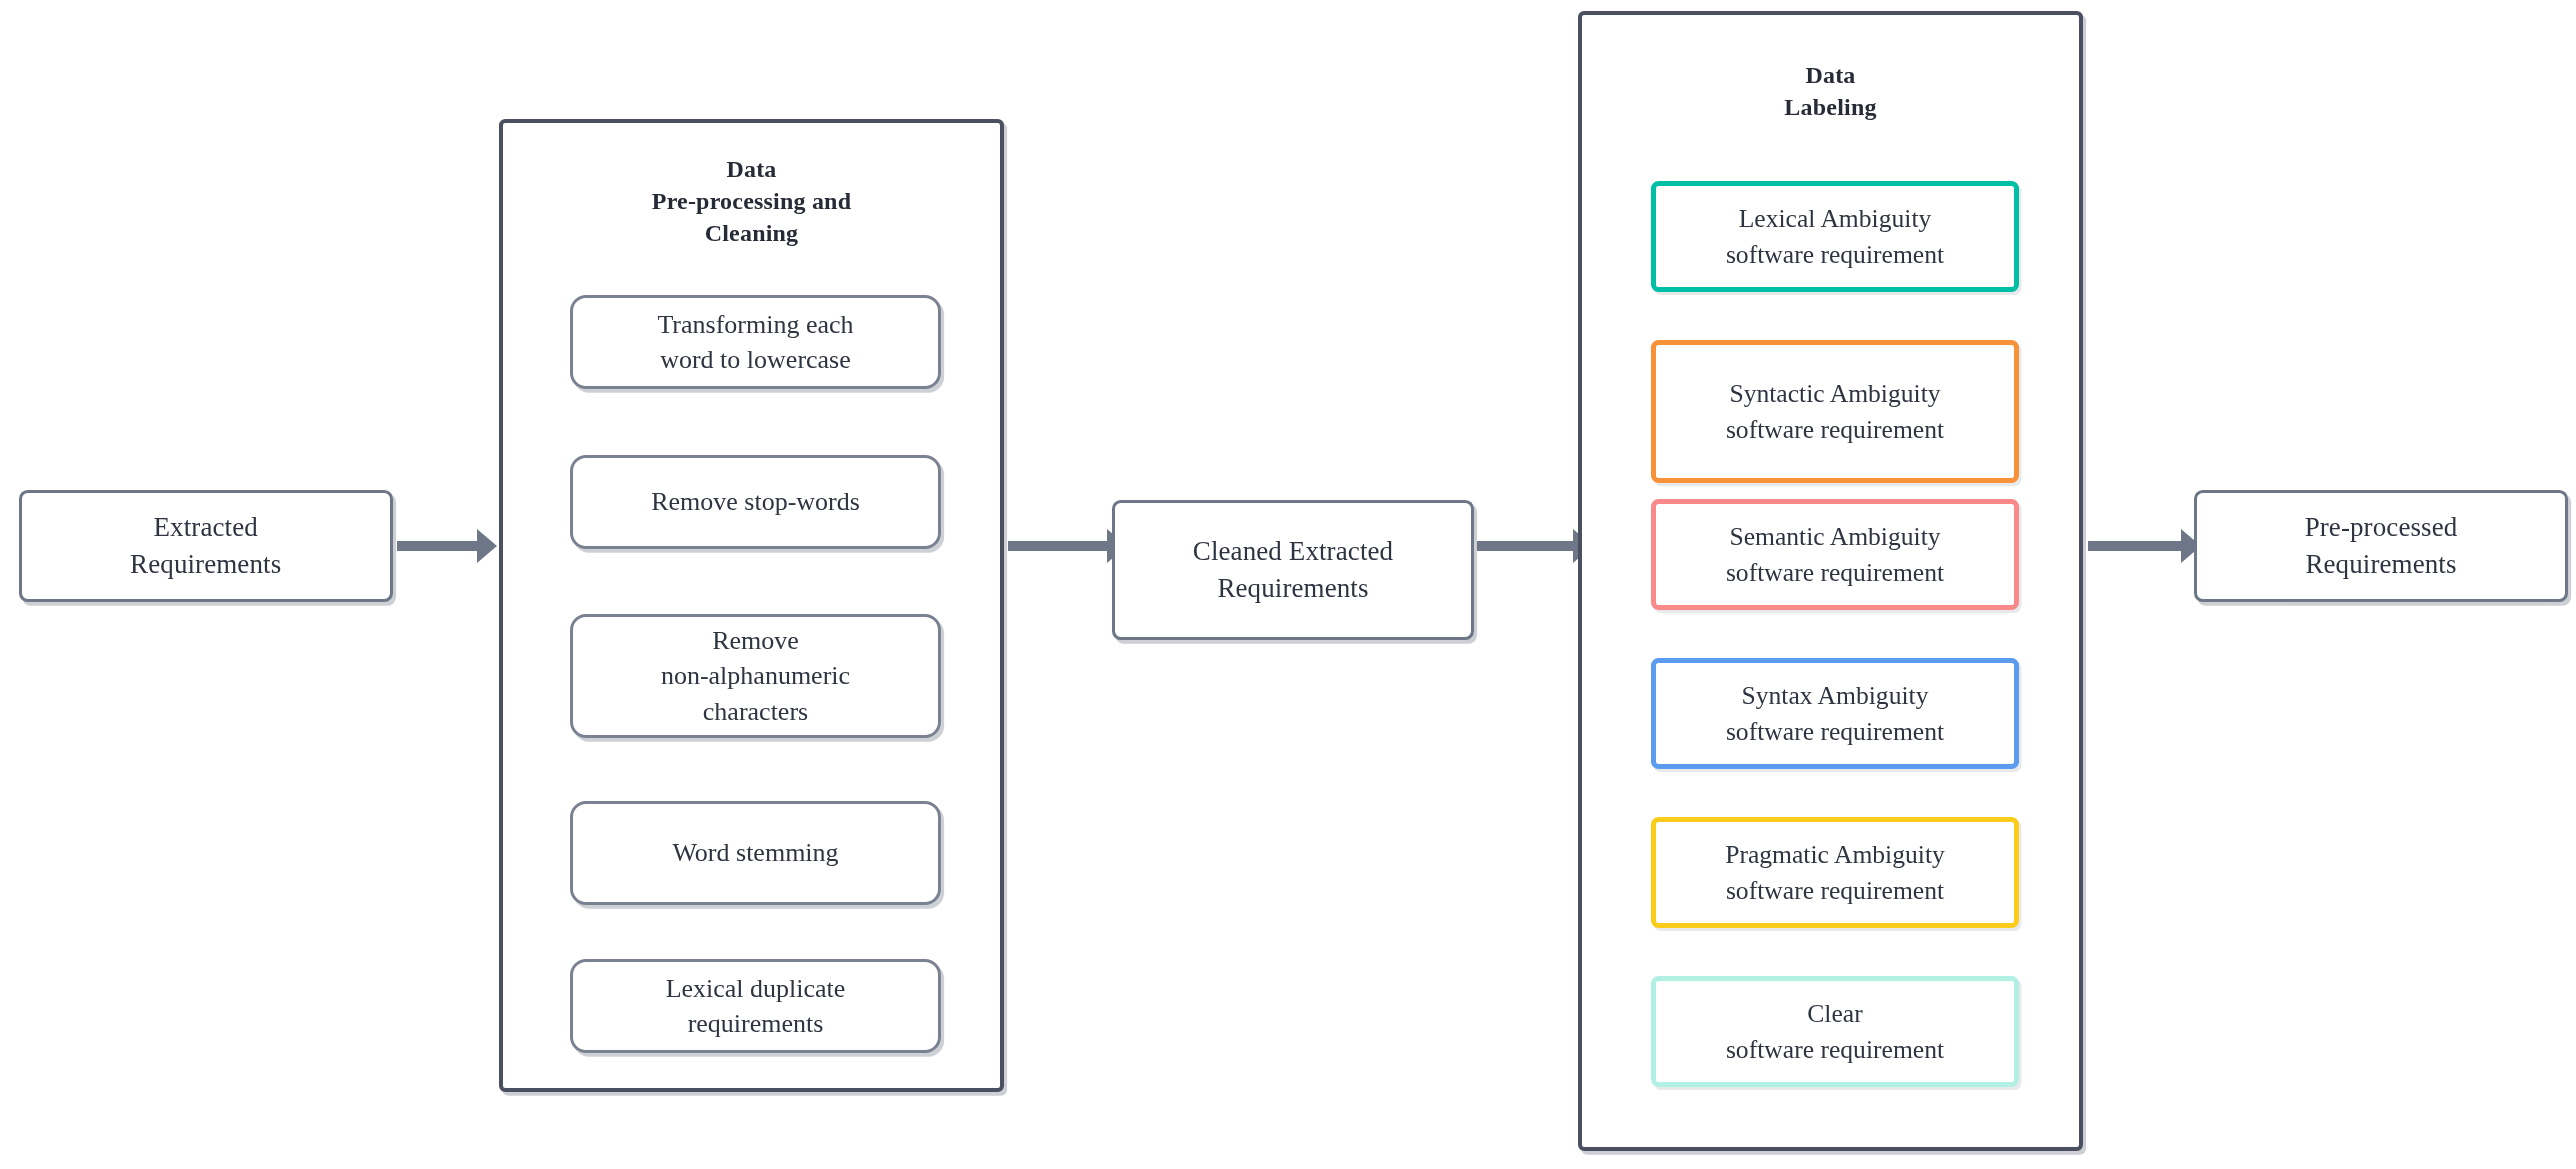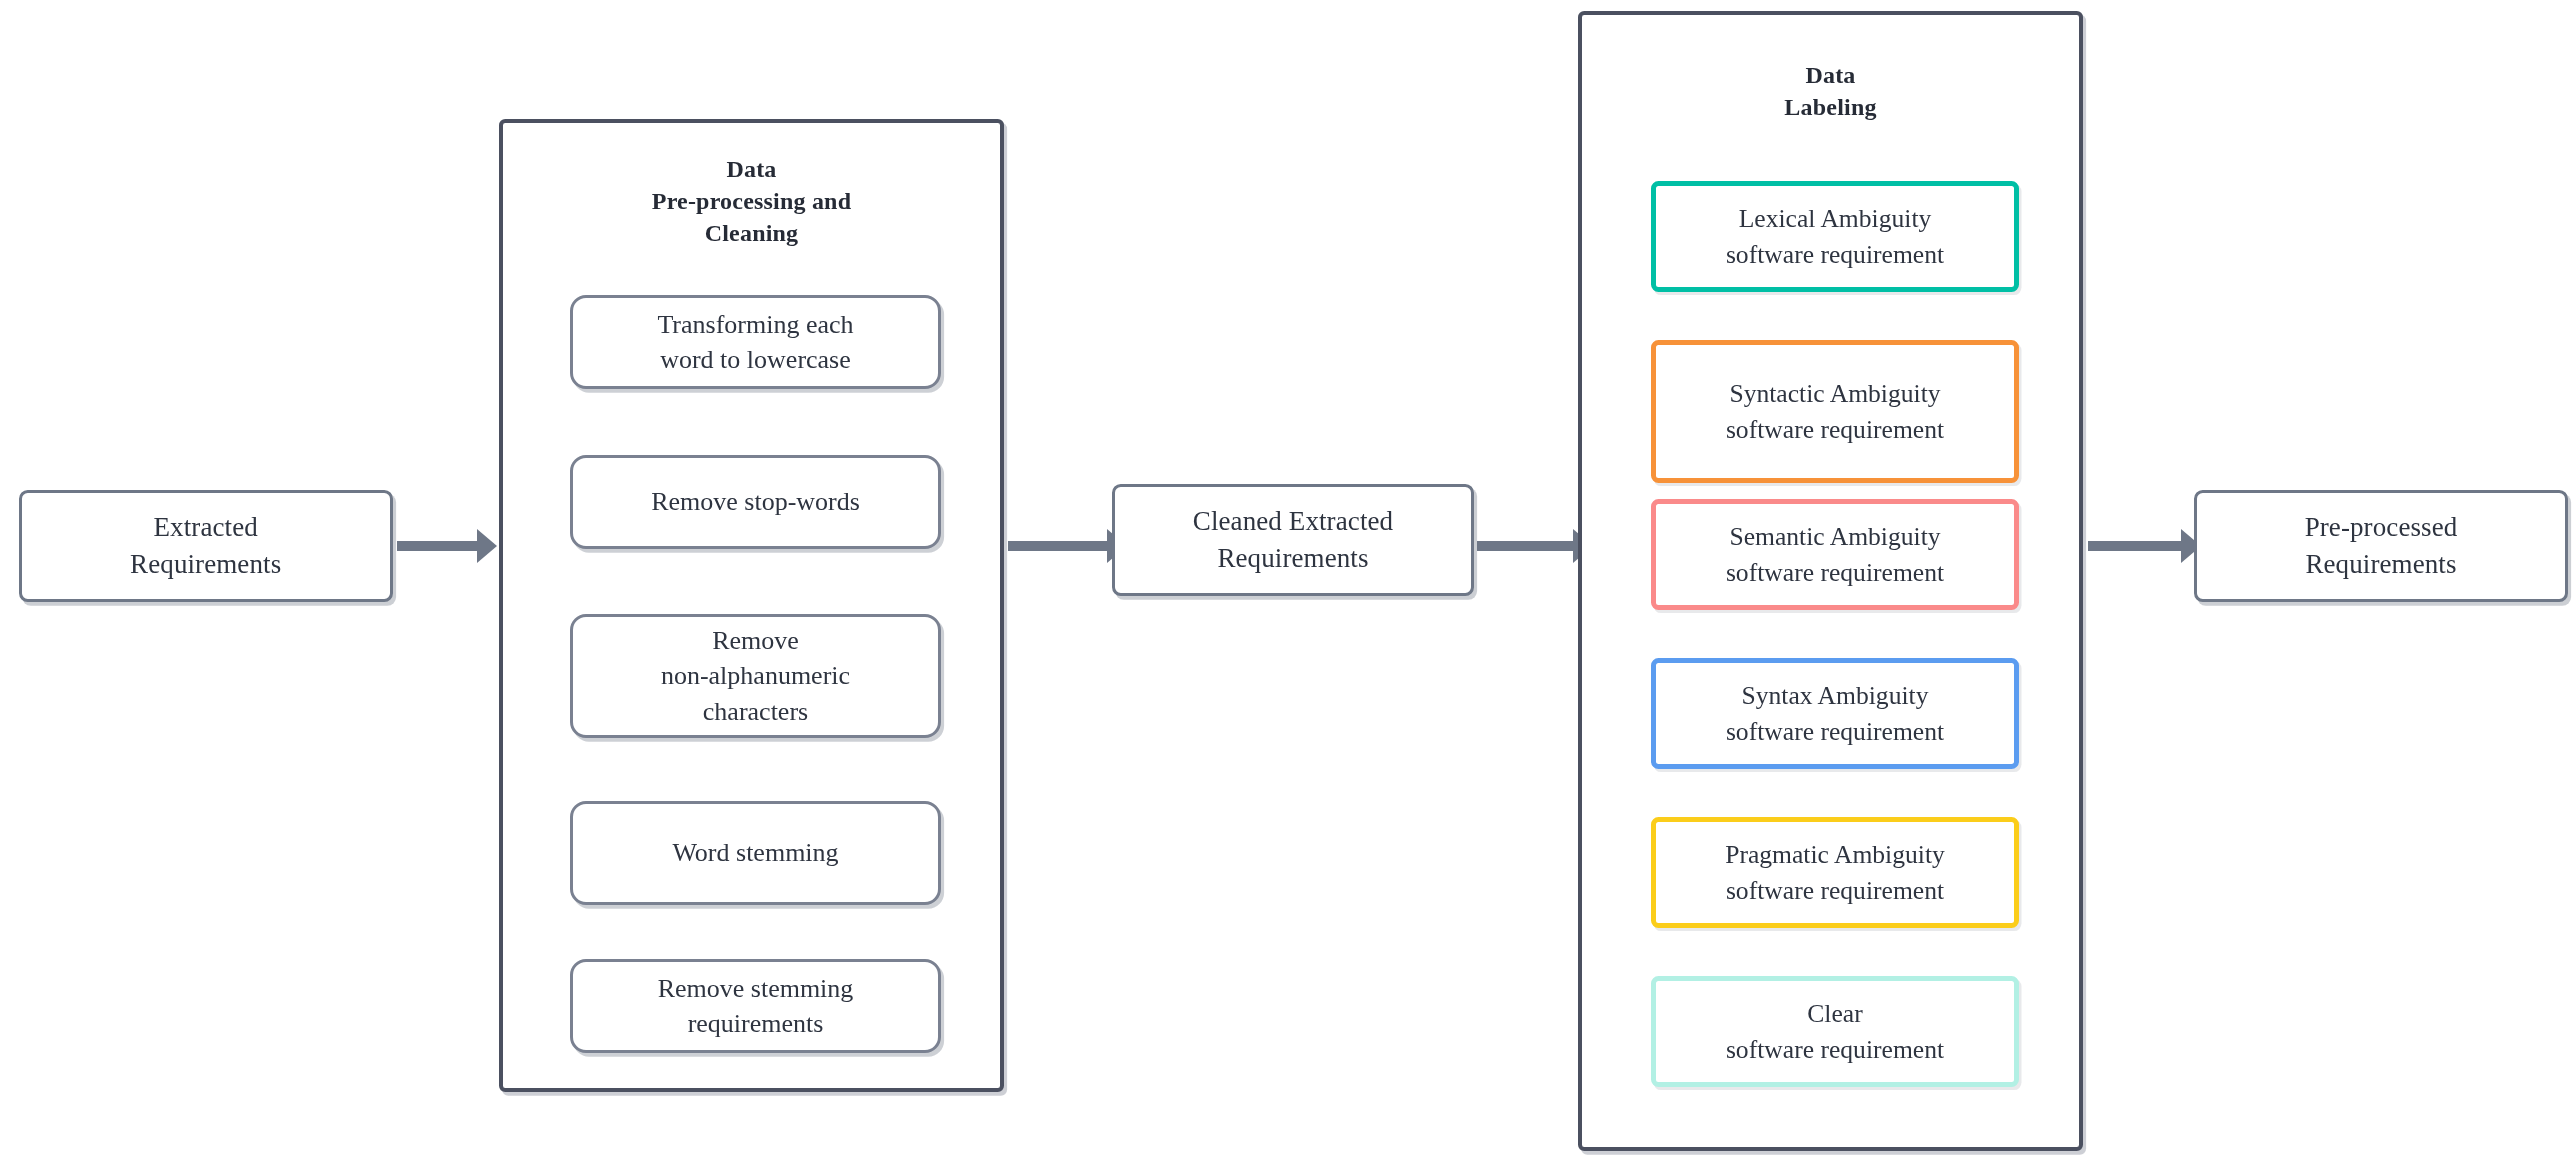--- a/index.html
+++ b/index.html
@@ -150,28 +150,28 @@
       <div class="label">Remove
 non-alphanumeric
 characters</div>
     </div>
 
     <div class="step" style="left:67px; top:678px; width:371px; height:104px;">
       <div class="label">Word stemming</div>
     </div>
 
     <div class="step" style="left:67px; top:836px; width:371px; height:94px;">
-      <div class="label">Remove stemming
+      <div class="label">Lexical duplicate
 requirements</div>
     </div>
   </div>
 
   <div class="arrow" style="left:1008px; top:541px; width:100px;"></div>
 
-  <div class="node" style="left:1112px; top:484px; width:362px; height:112px;">
+  <div class="node" style="left:1112px; top:500px; width:362px; height:140px;">
     <div class="label">Cleaned Extracted
 Requirements</div>
   </div>
 
   <div class="arrow" style="left:1477px; top:541px; width:97px;"></div>
 
   <div class="panel" style="left:1578px; top:11.2px; width:505px; height:1140px;">
     <div class="panel-title" style="top:45px;">Data
 Labeling</div>
 

